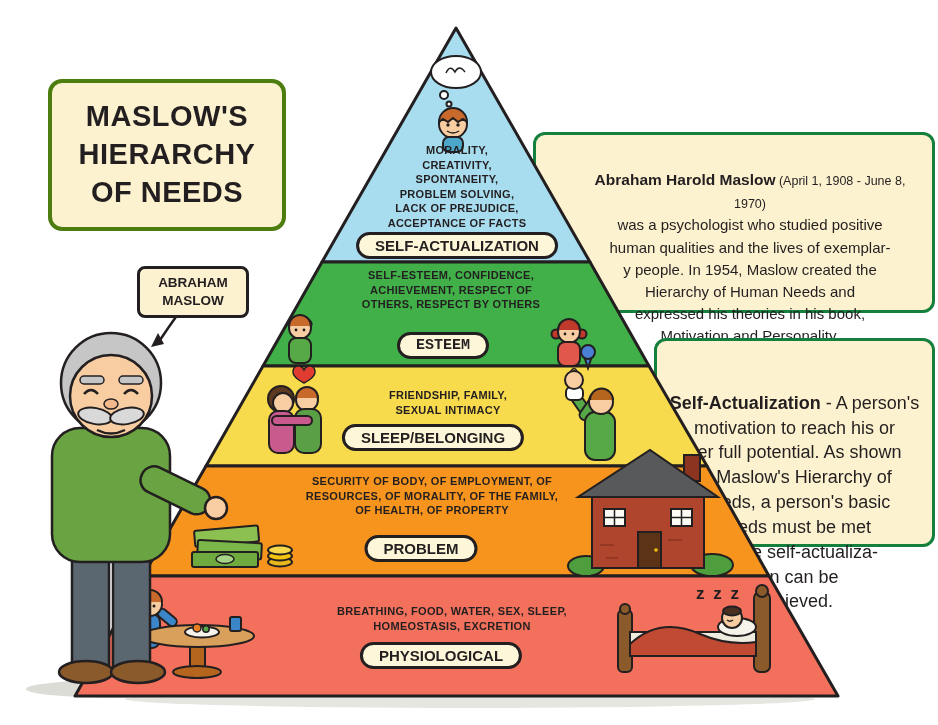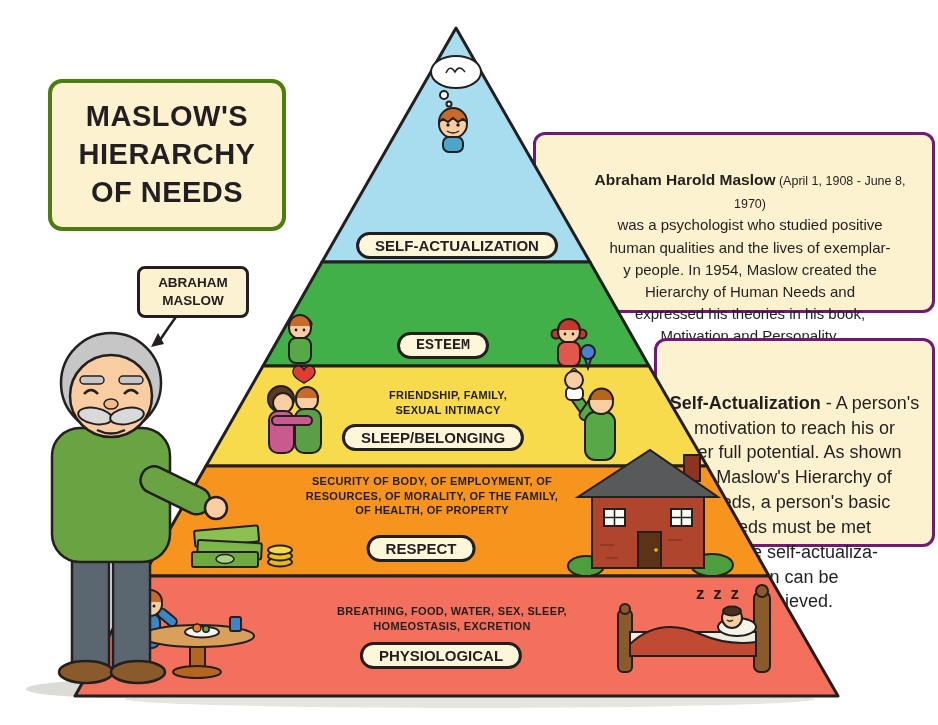--- a/index.html
+++ b/index.html
@@ -2,21 +2,21 @@
 <html><head>
 <meta charset="utf-8">
 <style>
   html,body{margin:0;padding:0;background:#ffffff;}
   #canvas{
     position:relative;width:938px;height:725px;overflow:hidden;background:#ffffff;
     font-family:"Liberation Sans",sans-serif;color:#231f20;
   }
   .layer-svg{position:absolute;left:0;top:0;z-index:2;}
   .info-box{
-    position:absolute;z-index:1;background:#fcf2cf;border:3px solid #701a75;
+    position:absolute;z-index:1;background:#fcf2cf;border:3px solid #15803d;
     border-radius:12px;text-align:center;box-sizing:border-box;
   }
   #bio-box{left:533px;top:132px;width:402px;height:181px;padding:12px 12px 8px 44px;
     font-size:15px;line-height:1.48;white-space:pre-line;}
   #bio-box .bold-name{font-weight:700;font-size:15.5px;}
   #bio-box .dates{font-size:12.5px;}
   #bio-box .book{}
   #sa-box{left:654px;top:338px;width:281px;height:209px;padding:25px 8px;
     font-size:18px;line-height:1.38;white-space:pre-line;}
   #sa-box .lead{font-weight:700;}
@@ -230,29 +230,38 @@
 
   <div id="title-card" class="overlay">
     <div class="title-text">MASLOW'S
 HIERARCHY
 OF NEEDS</div>
   </div>
 
   <div id="pointer-label" class="overlay">ABRAHAM
 MASLOW</div>
 
+  <div class="band-desc desc-0">MORALITY,
+CREATIVITY,
+SPONTANEITY,
+PROBLEM SOLVING,
+LACK OF PREJUDICE,
+ACCEPTANCE OF FACTS</div>
+  <div class="band-desc desc-1">SELF-ESTEEM, CONFIDENCE,
+ACHIEVEMENT, RESPECT OF
+OTHERS, RESPECT BY OTHERS</div>
   <div class="band-desc desc-2">FRIENDSHIP, FAMILY,
 SEXUAL INTIMACY</div>
   <div class="band-desc desc-3">SECURITY OF BODY, OF EMPLOYMENT, OF
 RESOURCES, OF MORALITY, OF THE FAMILY,
 OF HEALTH, OF PROPERTY</div>
   <div class="band-desc desc-4">BREATHING, FOOD, WATER, SEX, SLEEP,
 HOMEOSTASIS, EXCRETION</div>
 
   <div class="pill pill-0">SELF-ACTUALIZATION</div>
   <div class="pill pill-1">ESTEEM</div>
   <div class="pill pill-2">SLEEP/BELONGING</div>
-  <div class="pill pill-3">RESPECT</div>
+  <div class="pill pill-3">PROBLEM</div>
   <div class="pill pill-4">PHYSIOLOGICAL</div>
 
   <div id="zzz" class="overlay">z z z</div>
 
 </div>
 
 </body></html>

